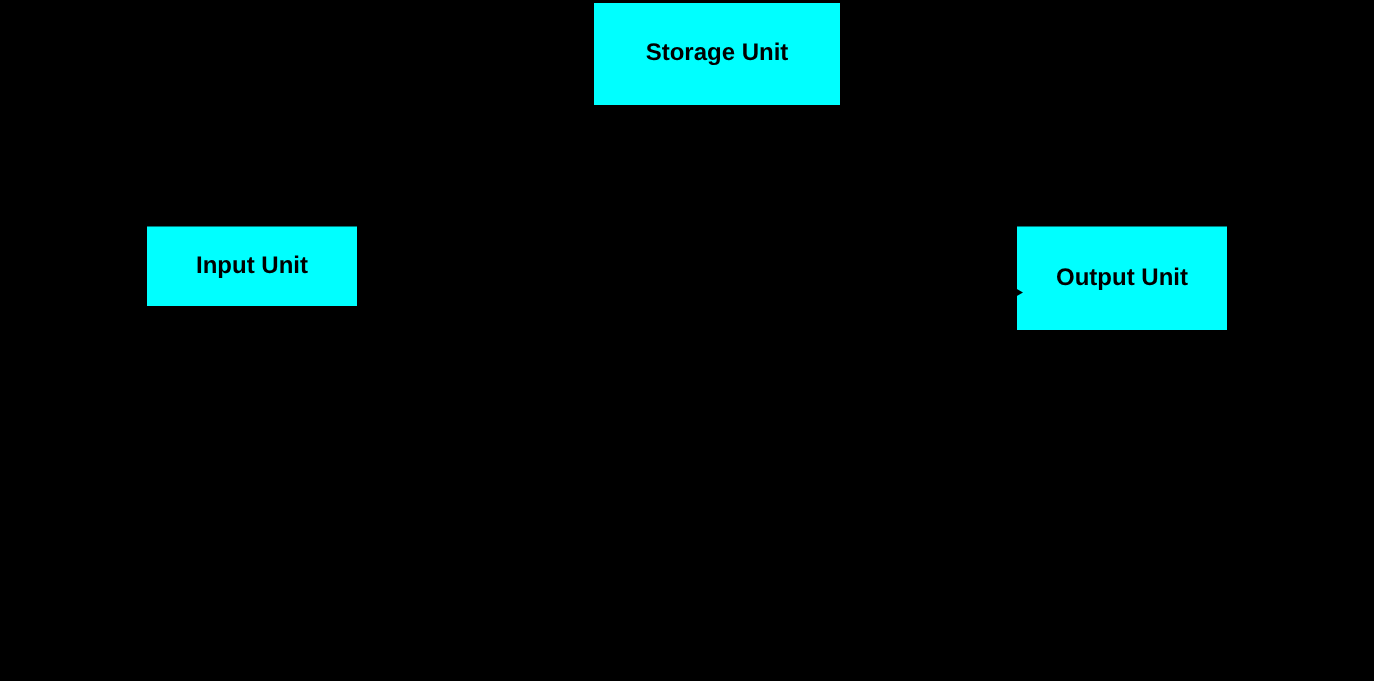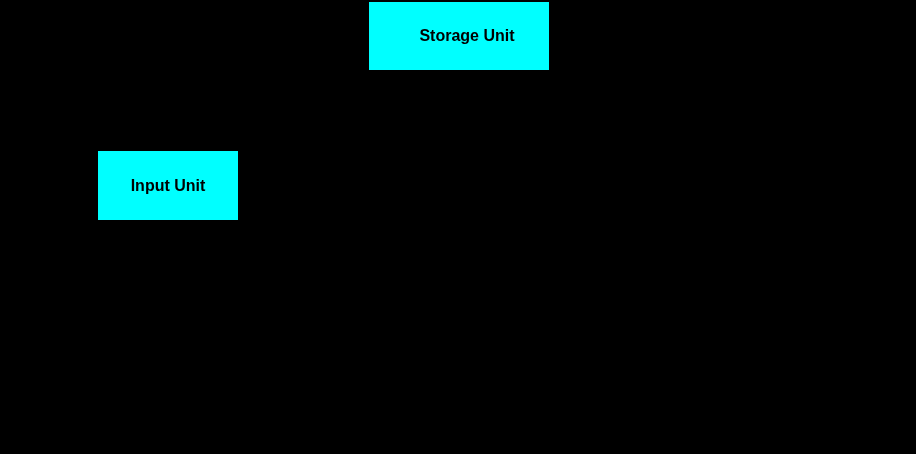--- a/index.html
+++ b/index.html
@@ -20,22 +20,22 @@
     background: #00FFFF;
     color: #000000;
     display: flex;
     align-items: center;
     justify-content: center;
     font-weight: bold;
     font-size: 16px;
     text-align: center;
     z-index: 1;
   }
-  .node-storage { left: 369px; top: 2px;   width: 164px; height: 68px; padding-left: 16px; }
-  .node-input   { left: 98px;  top: 151px; width: 140px; height: 69px; }
+  .node-storage { left: 396px; top: 2px;   width: 164px; height: 68px; }
+  .node-input   { left: 98px;  top: 151px; width: 140px; height: 53px; }
   .node-alu     { left: 393px; top: 130px; width: 129px; height: 129px; }
   .node-output  { left: 678px; top: 151px; width: 140px; height: 69px; }
   .node-control { left: 398px; top: 321px; width: 129px; height: 128px; }
 
   
   .connector {
     position: absolute;
     background: #000000;
     z-index: 2;
   }
@@ -64,20 +64,23 @@
 
   <div class="node node-storage">
     <span>Storage Unit</span>
   </div>
 
   <div class="node node-input">
     <span>Input Unit</span>
   </div>
 
 
+  <div class="node node-output">
+    <span>Output Unit</span>
+  </div>
 
 
   <div class="connector conn-input-alu"></div>
   <div class="connector conn-alu-output"></div>
   <div class="connector conn-storage-alu"></div>
   <div class="connector conn-alu-control"></div>
 
   <div class="arrowhead arrow-into-alu"></div>
   <div class="arrowhead arrow-into-output"></div>
 

